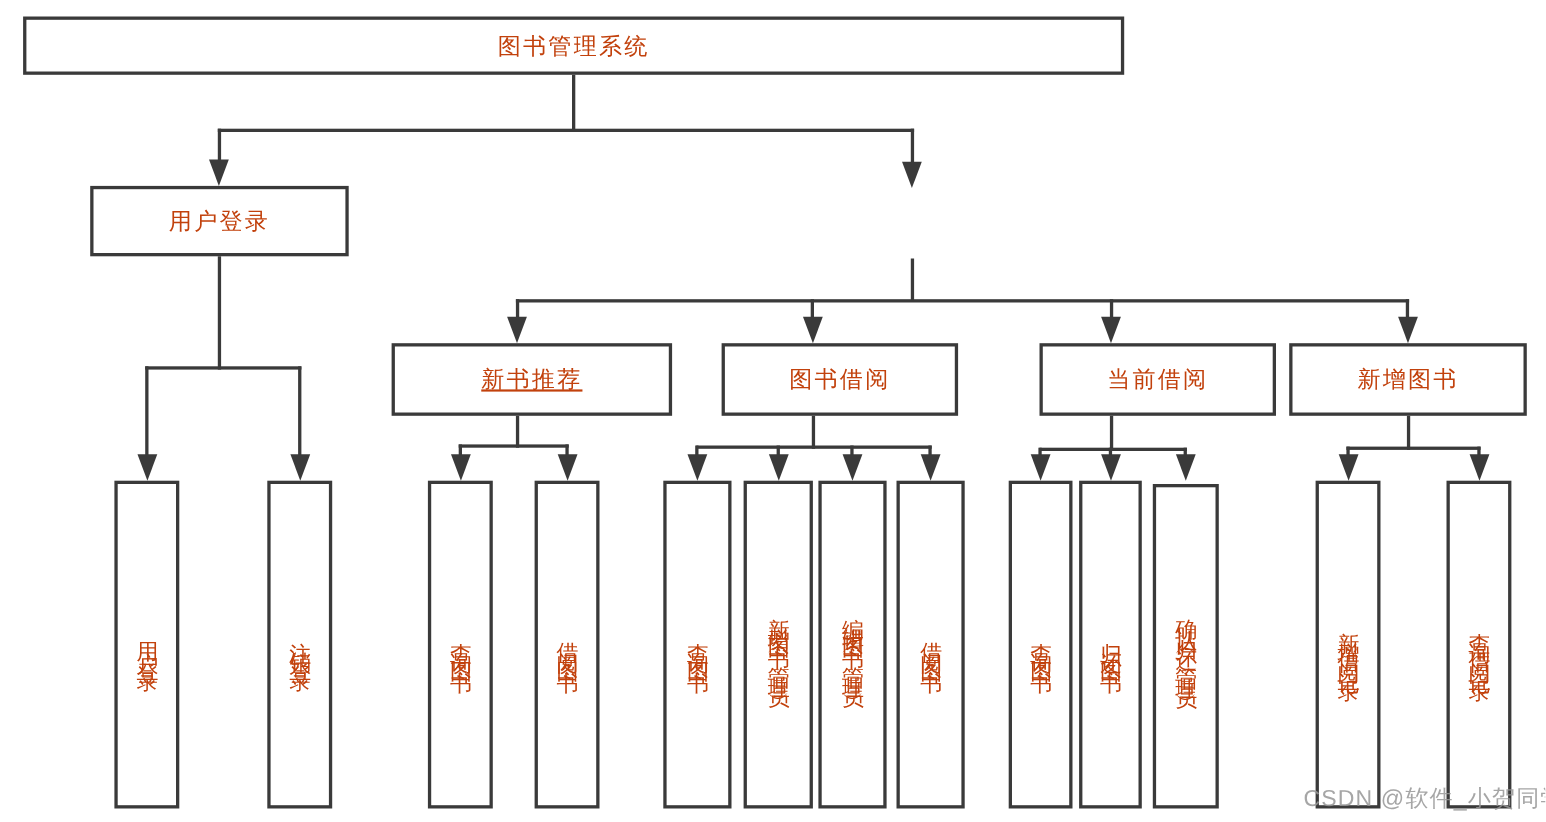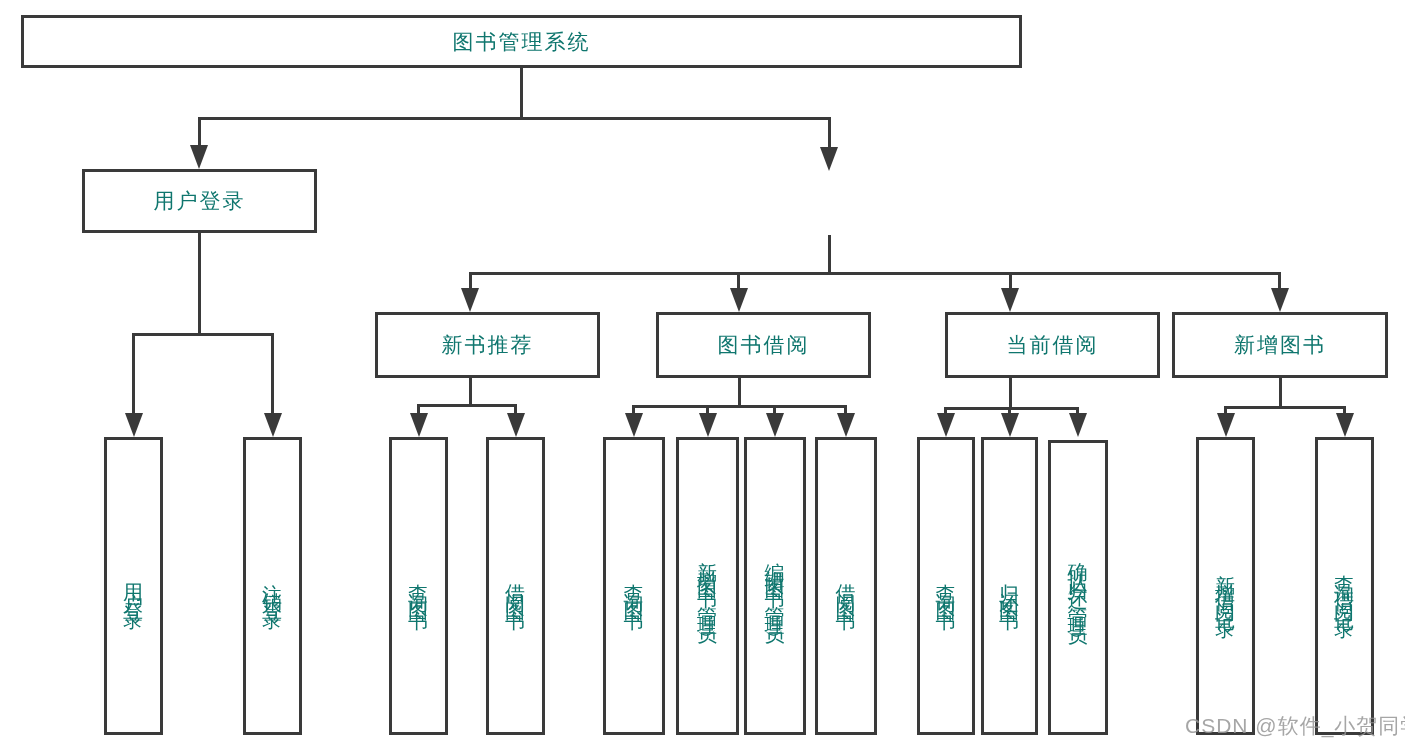--- a/index.html
+++ b/index.html
@@ -3,21 +3,21 @@
 <meta charset="utf-8">
 <style>
   html,body { margin:0; padding:0; background:#ffffff; }
   .canvas {
     position:relative; width:1405px; height:747px; background:#ffffff;
     font-family:"Liberation Sans", sans-serif; overflow:hidden;
   }
   .node {
     position:absolute; box-sizing:border-box; background:#ffffff;
     border:3px solid #3a3a3a; display:flex; align-items:center; justify-content:center;
-    color:#0f766e;
+    color:#c2410c;
   }
   .node.h span { font-size:21px; letter-spacing:2px; font-weight:500; white-space:nowrap; }
   .node.v span {
     writing-mode:vertical-rl; font-size:20px; letter-spacing:9px;
     font-weight:500; line-height:1;
   }
   .line { position:absolute; background:#3a3a3a; }
   .arrow {
     position:absolute; width:0; height:0;
     border-left:9px solid transparent; border-right:9px solid transparent;
@@ -34,21 +34,21 @@
 <div class="canvas">
 
   <div class="node h" style="left:21px;top:15px;width:1001px;height:53px;">
     <span>图书管理系统</span>
   </div>
 
   <div class="node h" style="left:82px;top:169px;width:235px;height:64px;">
     <span>用户登录</span>
   </div>
 
-  <div class="node h" style="left:375px;top:312px;width:225px;height:66px;">
+  <div class="node h" style="left:356px;top:312px;width:255px;height:66px;text-decoration:underline;">
     <span>新书推荐</span>
   </div>
   <div class="node h" style="left:632px;top:312px;width:215px;height:66px;margin-left:24px;">
     <span>图书借阅</span>
   </div>
   <div class="node h" style="left:945px;top:312px;width:215px;height:66px;">
     <span>当前借阅</span>
   </div>
   <div class="node h" style="left:1172px;top:312px;width:216px;height:66px;">
     <span>新增图书</span>

